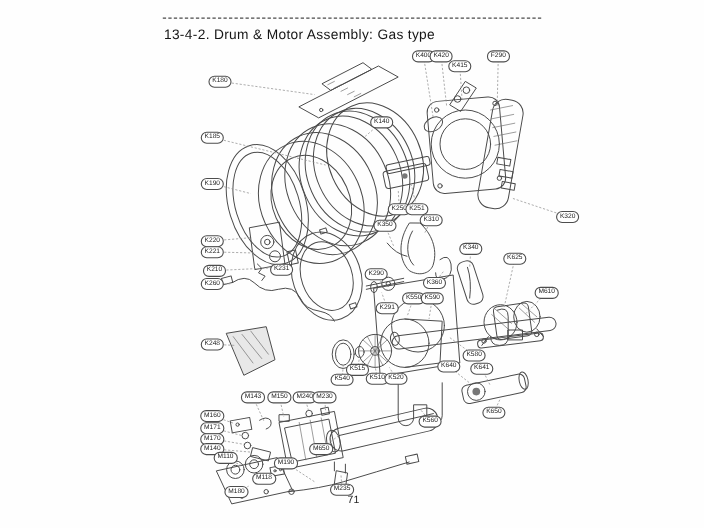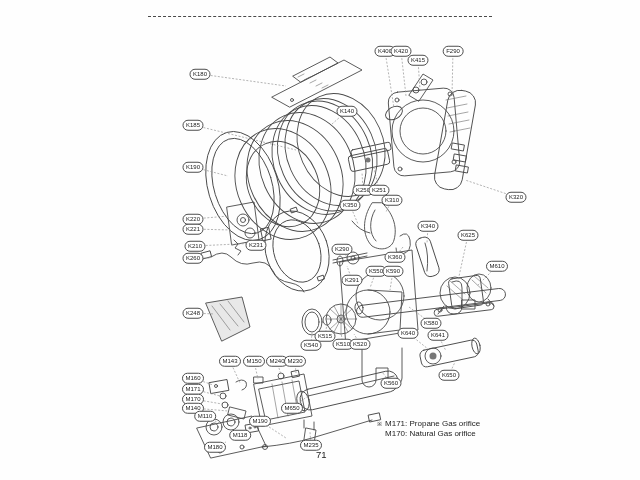--- a/index.html
+++ b/index.html
@@ -18,20 +18,21 @@
   .note{position:absolute;left:377px;top:419px;display:flex;gap:3px;color:#1c1c1c;}
   .note .marker{font-size:6px;padding-top:1px;}
   .note .lines{font-size:8px;line-height:9.5px;}
   .page-number{position:absolute;left:316px;top:449px;font-size:9.5px;color:#222;}
 </style>
 </head>
 <body>
 
 <div class="page">
   <div class="top-rule"></div>
+  <h1 class="title">13-4-2. Drum &amp; Motor Assembly: Gas type</h1>
 
   <div class="diagram">
     <svg width="640" height="480" viewBox="0 0 640 480">
       <g class="art">
 
         <g>
           <path d="M272 97 L344 60 L362 70 L290 107 Z"></path>
           <path d="M293 76 L330 57 L338 63 L301 82 Z"></path>
           <path class="hatch" d="M298 77 L304 74 M304 80 L310 77 M310 83 L316 80 M316 86 L322 83 M322 88 L328 85"></path>
           <circle cx="292" cy="100" r="1.5"></circle>
@@ -346,22 +347,15 @@
         <div class="part-label" style="left: 260px; top: 421px;">M190</div>
         <div class="part-label" style="left: 292px; top: 408px;">M650</div>
         <div class="part-label" style="left: 311px; top: 445px;">M235</div>
         <div class="part-label" style="left: 385px; top: 51px;">K400</div>
         <div class="part-label" style="left: 401px; top: 51px;">K420</div>
         <div class="part-label" style="left: 418px; top: 60px;">K415</div>
         <div class="part-label" style="left: 453px; top: 51px;">F290</div>
       </div>
   </div>
 
-  <div class="note">
-    <span class="marker">※</span>
-    <div class="lines">
-      <div>M171: Propane Gas orifice</div>
-      <div>M170: Natural Gas orifice</div>
-    </div>
-  </div>
 
   <div class="page-number">71</div>
 </div>
 
 </body></html>

